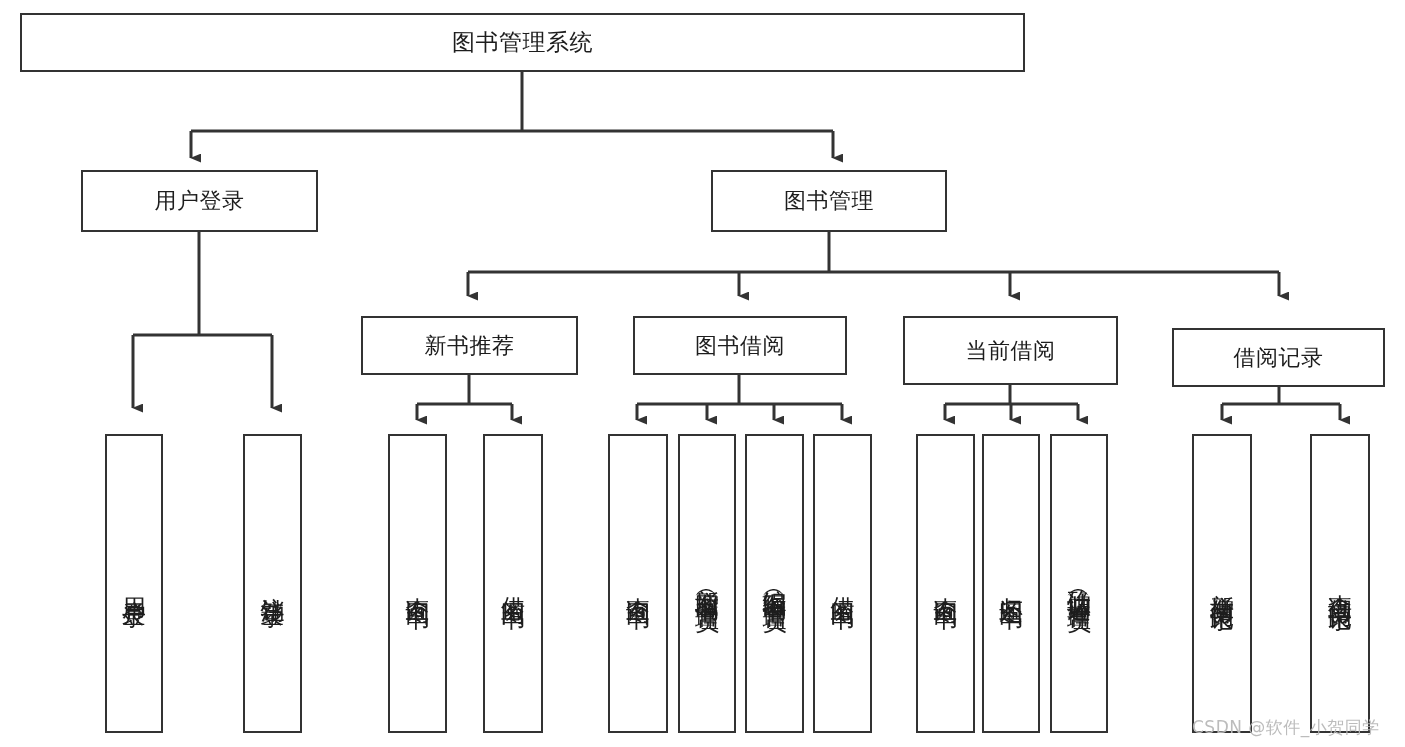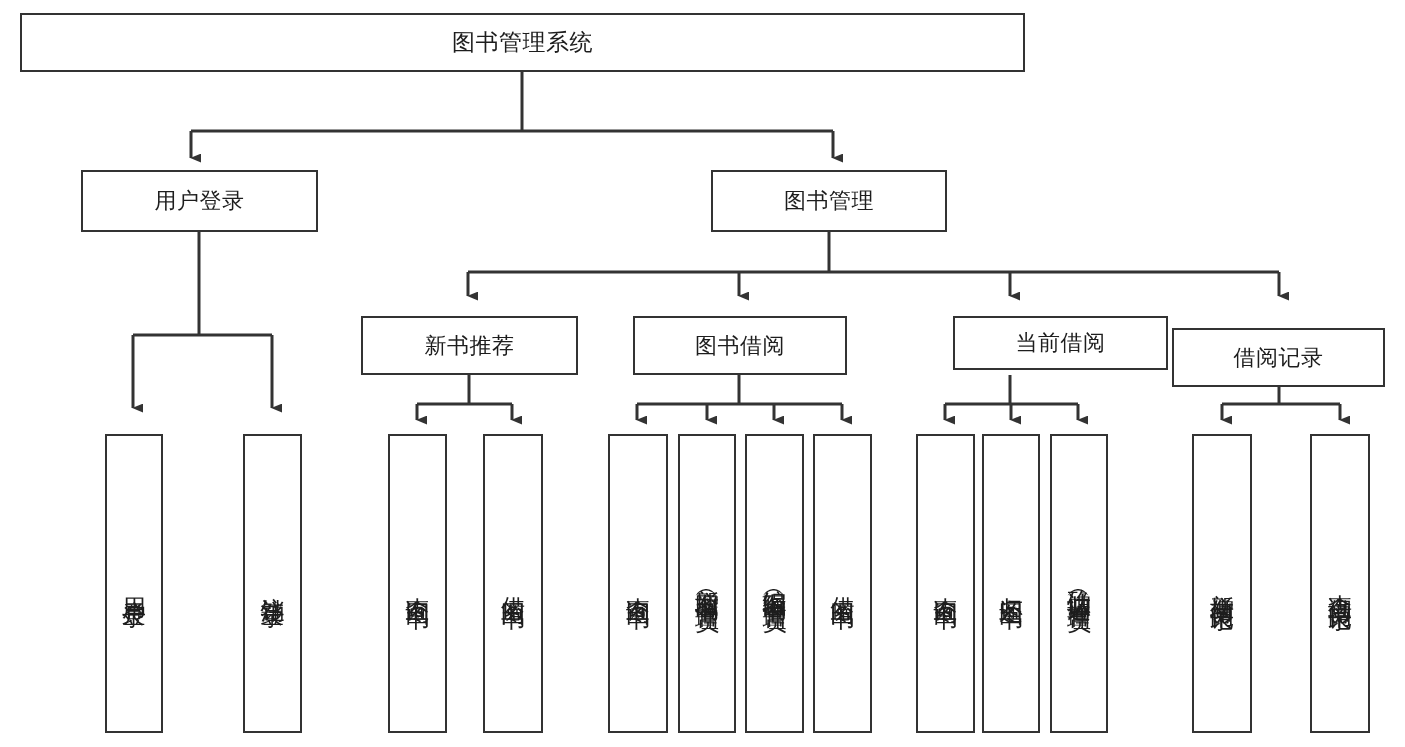--- a/index.html
+++ b/index.html
@@ -132,21 +132,21 @@
   </div>
 
   <div class="node h-node" style="left:711px; top:170px; width:236px; height:62px;">
     <span class="lbl">图书管理</span>
   </div>
 
   <div class="node h-node" style="left:633px; top:316px; width:214px; height:59px;">
     <span class="lbl">图书借阅</span>
   </div>
 
-  <div class="node h-node" style="left:953px; top:316px; width:215px; height:54px;text-align:right;">
+  <div class="node h-node" style="left:903px; top:316px; width:215px; height:69px;text-align:right;">
     <span class="lbl">当前借阅</span>
   </div>
 
   <div class="node h-node" style="left:1172px; top:328px; width:213px; height:59px;">
     <span class="lbl">借阅记录</span>
   </div>
 
   <div class="node v-node" style="left:105px; top:434px; width:58px; height:299px;">
     <span class="lbl">用户登录</span>
   </div>
@@ -192,14 +192,15 @@
   </div>
 
   <div class="node v-node" style="left:1192px; top:434px; width:60px; height:299px;">
     <span class="lbl">新增借阅记录</span>
   </div>
 
   <div class="node v-node" style="left:1310px; top:434px; width:60px; height:299px;">
     <span class="lbl">查询借阅记录</span>
   </div>
 
+  <div class="watermark" style="left:1192px; top:716px;">CSDN @软件_小贺同学</div>
 
 </div>
 
 </body></html>

